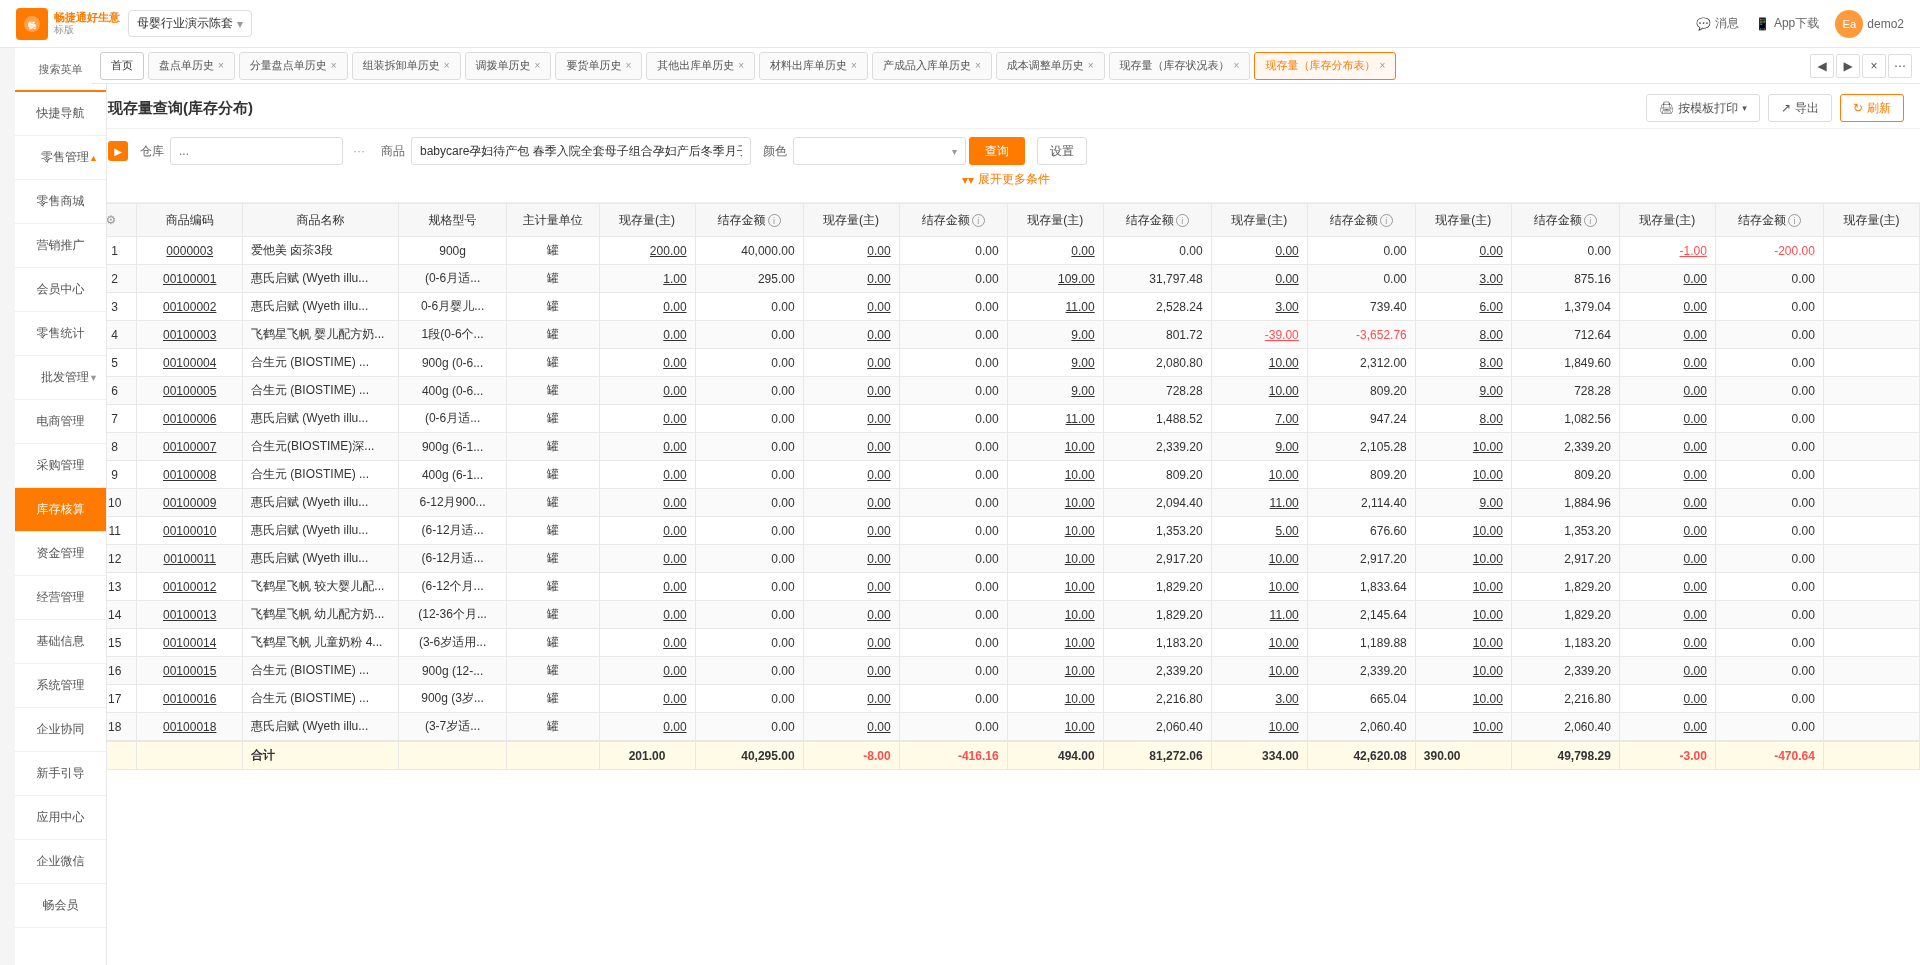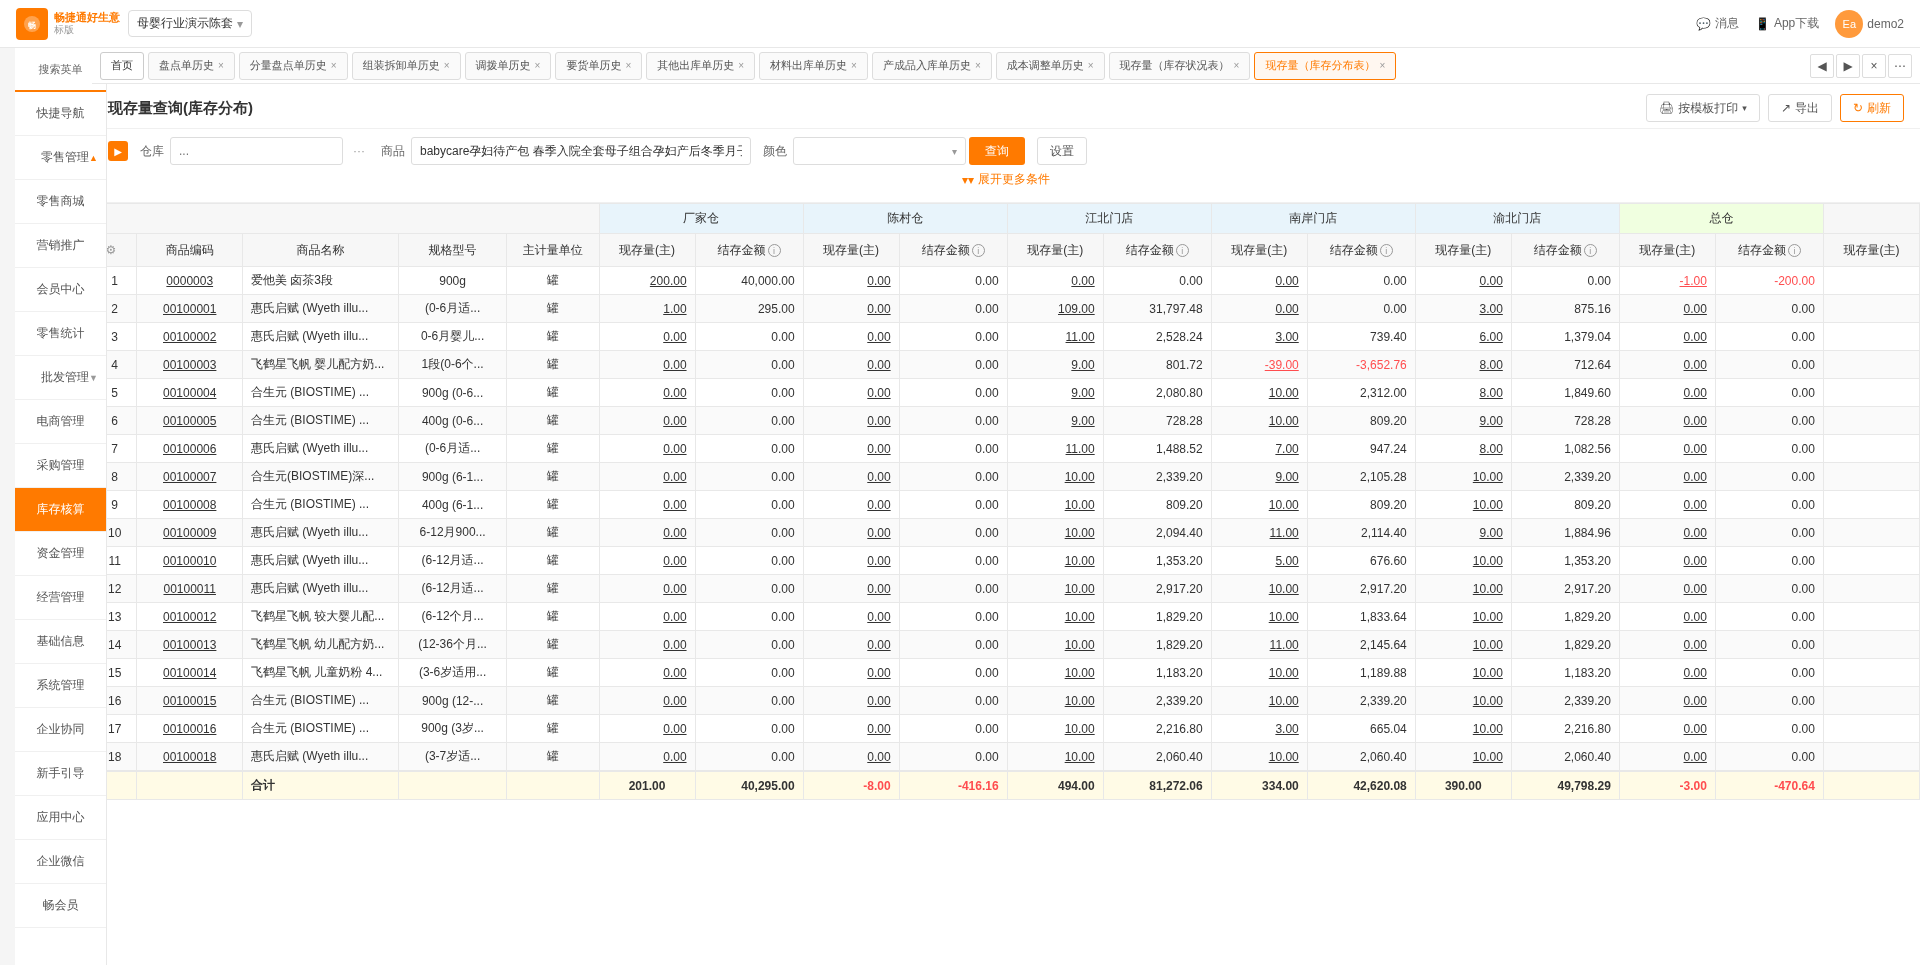--- a/index.html
+++ b/index.html
@@ -434,30 +434,20 @@
           <span>▾▾</span>
           <span>展开更多条件</span>
         </div>
       </div>
     </div>
 
     <div class="table-wrap">
       <table>
         <thead>
           <tr>
-            <th colspan="5" style="border:1px solid #e8e8e8;"></th>
-            <th colspan="2" class="group-header" style="text-align:center;background:#e8f4fb;">厂家仓</th>
-            <th colspan="2" class="group-header" style="text-align:center;background:#e8f4fb;">陈村仓</th>
-            <th colspan="2" class="group-header" style="text-align:center;background:#e8f4fb;">江北门店</th>
-            <th colspan="2" class="group-header" style="text-align:center;background:#e8f4fb;">南岸门店</th>
-            <th colspan="2" class="group-header" style="text-align:center;background:#e8f4fb;">渝北门店</th>
-            <th colspan="2" class="group-header" style="text-align:center;background:#f0ffe0;">总仓</th>
-            <th style="background:#f7f7f7;"></th>
-          </tr>
-          <tr>
             <th style="width:36px;">
               <div class="settings-icon">⚙</div>
             </th>
             <th style="width:88px;">商品编码</th>
             <th style="width:130px;">商品名称</th>
             <th style="width:90px;">规格型号</th>
             <th style="width:60px;">主计量单位</th>
             <th style="width:80px;">现存量(主)</th>
             <th style="width:90px;">结存金额<span class="info-icon">i</span></th>
             <th style="width:80px;">现存量(主)</th>
@@ -841,21 +831,21 @@
   <td></td>
   <td></td>
   <td style="text-align:center;font-weight:600;">201.00</td>
   <td style="text-align:right;font-weight:600;">40,295.00</td>
   <td style="text-align:right;font-weight:600;color:#ff4d4f;">-8.00</td>
   <td style="text-align:right;font-weight:600;color:#ff4d4f;">-416.16</td>
   <td style="text-align:right;font-weight:600;">494.00</td>
   <td style="text-align:right;font-weight:600;">81,272.06</td>
   <td style="text-align:right;font-weight:600;">334.00</td>
   <td style="text-align:right;font-weight:600;">42,620.08</td>
-  <td style="text-align:center;font-weight:600;">390.00</td>
+  <td style="text-align:left;font-weight:600;">390.00</td>
   <td style="text-align:right;font-weight:600;">49,798.29</td>
   <td style="text-align:right;font-weight:600;color:#ff4d4f;">-3.00</td>
   <td style="text-align:right;font-weight:600;color:#ff4d4f;">-470.64</td>
   <td></td>
 </tr>
           </tbody>
       </table>
     </div>
 
   </div>

